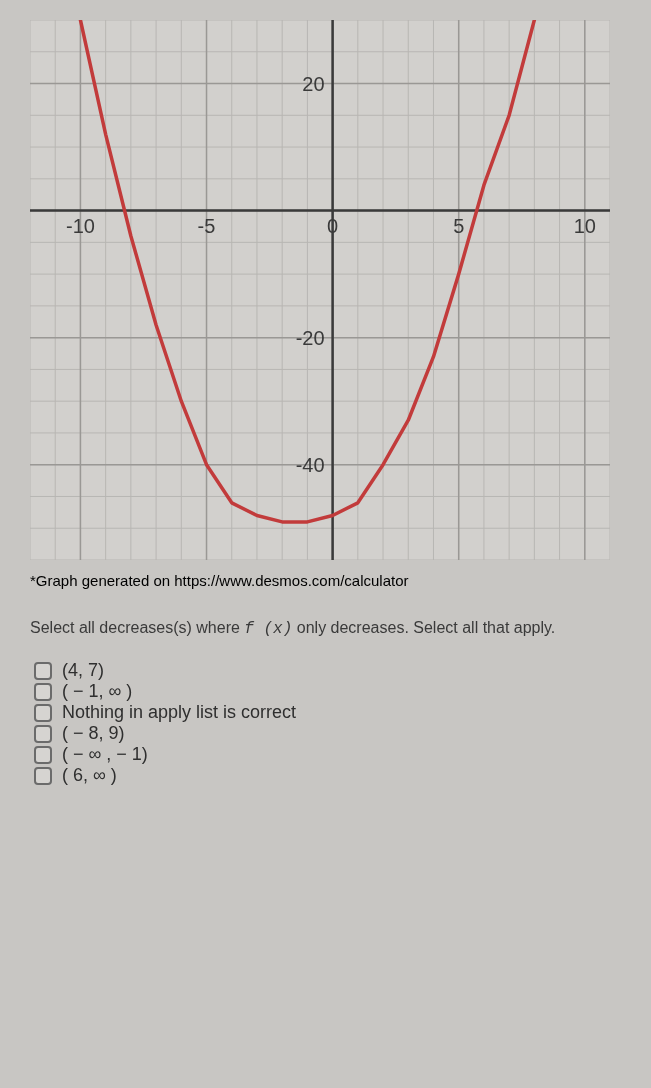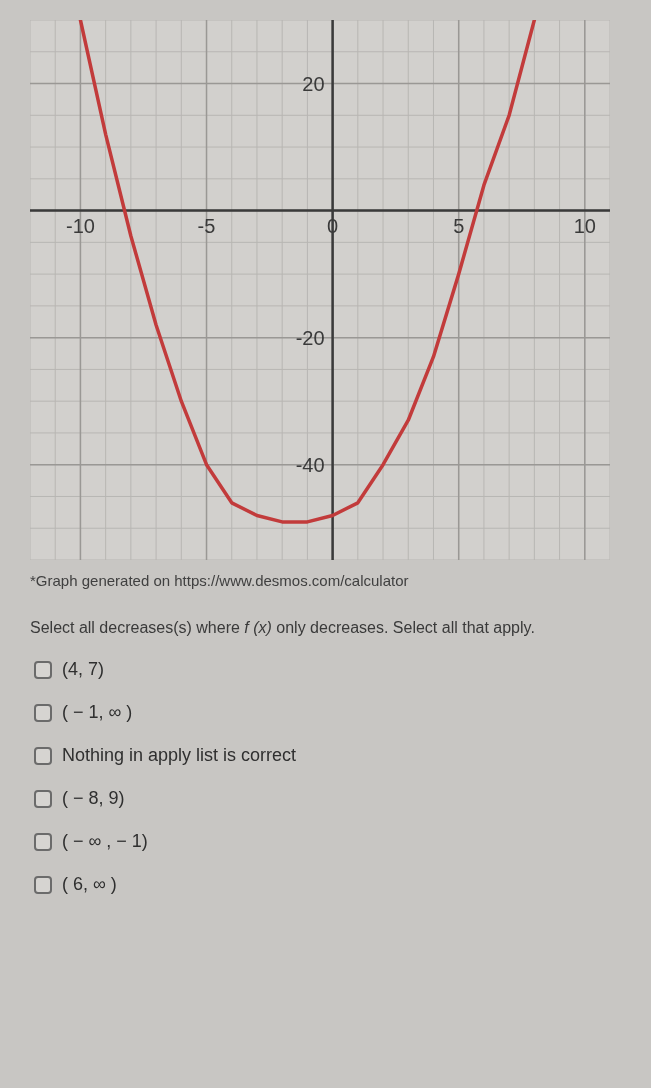--- a/index.html
+++ b/index.html
@@ -18,51 +18,50 @@
   .chart-wrap {
     background: #d2d0cd;
     width: 580px;
     height: 540px;
     position: relative;
     margin-bottom: 12px;
   }
   svg { display: block; }
   .caption {
     font-size: 15px;
-    color: #404040;
+    color: #000000;
     margin: 8px 0 30px 0;
   }
   .question {
     font-size: 16px;
     color: #3a3a3a;
     margin: 0 0 22px 0;
   }
   .options {
     display: flex;
     flex-direction: column;
-    gap: 22px;
     padding-left: 4px;
   }
   .option {
     display: flex;
     align-items: center;
     gap: 10px;
     font-size: 18px;
     color: #2f2f2f;
     cursor: pointer;
   }
   .checkbox {
     width: 18px;
     height: 18px;
     border: 2px solid #6b6b6b;
     border-radius: 4px;
     background: #d6d4d1;
     flex-shrink: 0;
   }
-  .italic { font-style: italic; }
+  .italic { font-style: italic; font-family: Liberation Mono, monospace; }
 </style>
 </head>
 <body>
 
 <div class="page">
 
   <div class="chart-wrap">
     <svg id="chart-svg" width="580" height="540">
         <line x1="0" y1="0" x2="0" y2="540" stroke="#b8b6b3" stroke-width="1"></line>
         <line x1="25.217391304347824" y1="0" x2="25.217391304347824" y2="540" stroke="#b8b6b3" stroke-width="1"></line>

